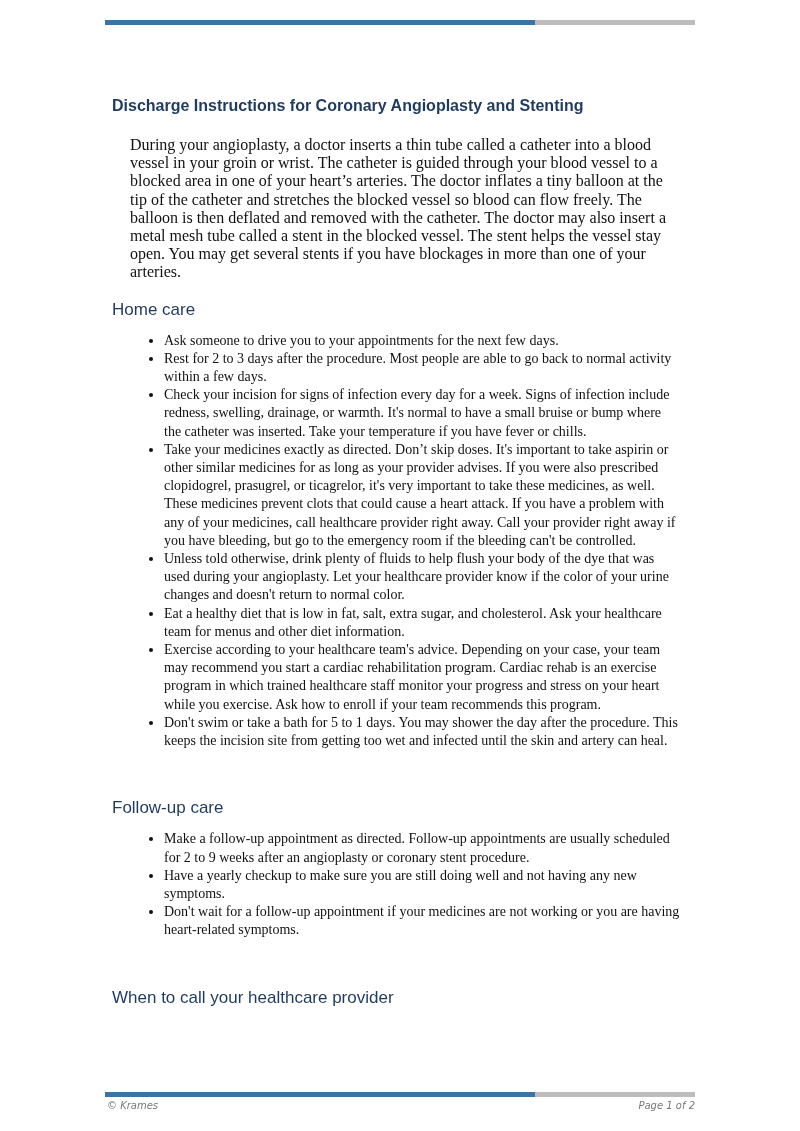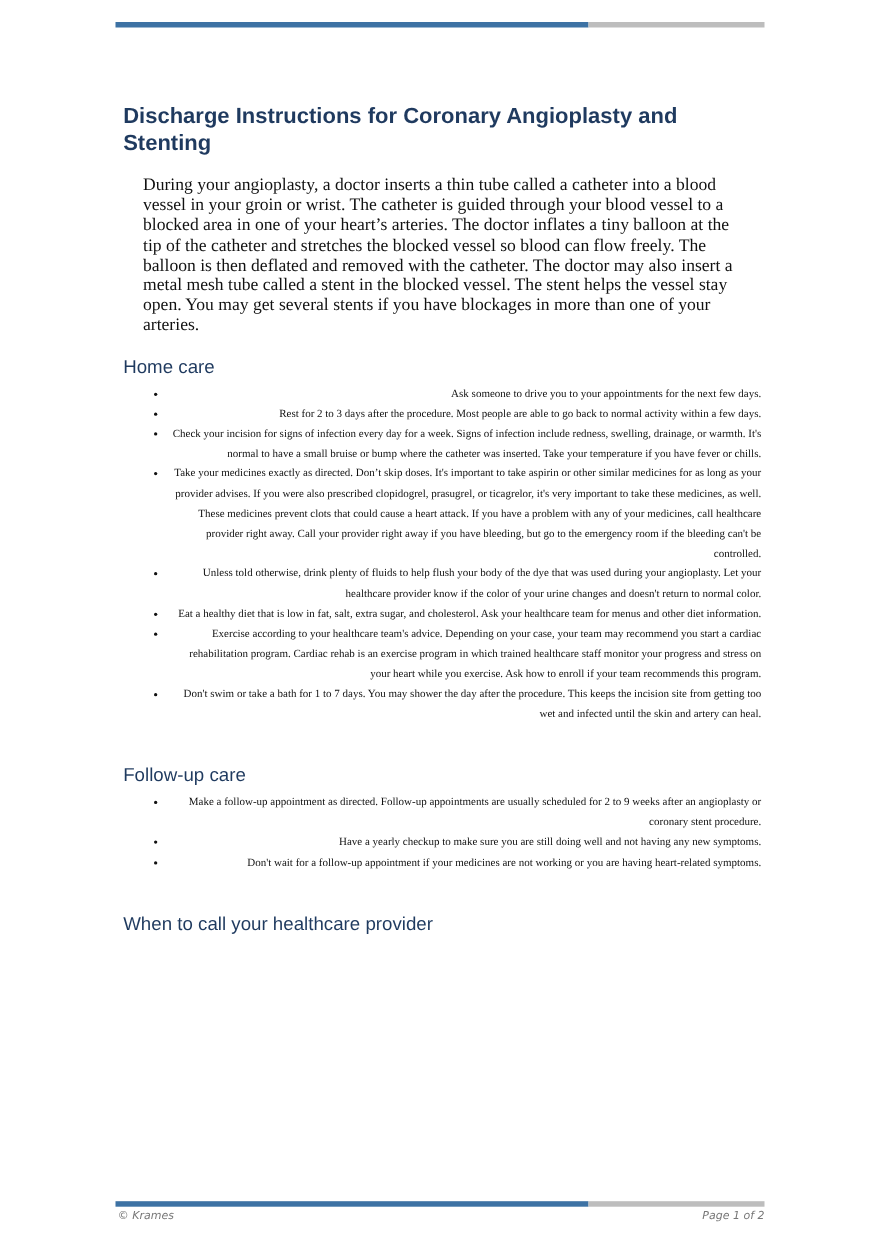--- a/index.html
+++ b/index.html
@@ -3,24 +3,24 @@
 <meta charset="utf-8">
 <style>
   html, body { margin: 0; padding: 0; background: #ffffff; }
   body { width: 800px; height: 1131px; position: relative; overflow: hidden; }
   .bar { position: absolute; left: 105px; width: 590px; height: 5px; display: flex; }
   .bar .blue { width: 430px; background: #3d72a4; }
   .bar .gray { flex: 1; background: #bdbdbd; }
   .bar.top { top: 20px; }
   .bar.bottom { top: 1092px; }
   .content { position: absolute; left: 112px; top: 94px; width: 580px; font-family: "Liberation Serif", serif; color: #111; }
-  h1 { font-family: "Liberation Sans", sans-serif; font-weight: bold; color: #1f3a5f; font-size: 20px; line-height: 24px; margin: 0 0 6px 0; }
+  h1 { font-family: "Liberation Sans", sans-serif; font-weight: bold; color: #1f3a5f; font-size: 16px; line-height: 24px; margin: 0 0 6px 0; }
   h2 { font-family: "Liberation Sans", sans-serif; font-weight: normal; color: #1f3a5f; font-size: 17px; line-height: 20px; margin: 10px 0 6px 0; }
   p { font-size: 16px; line-height: 18.2px; margin: 18px; }
-  ul { margin: 0; padding-left: 40px; font-size: 10px; line-height: 18.2px; text-align: right; }
+  ul { margin: 12px; padding-left: 40px; font-size: 14px; line-height: 18.2px; }
   li { margin: 0; }
   .spacer { height: 26px; }
   .footer { position: absolute; top: 1100px; left: 107px; width: 588px; display: flex; justify-content: space-between; font-family: "DejaVu Sans", sans-serif; font-style: italic; font-size: 10px; color: #777; }
 </style>
 </head>
 <body>
 
 <div class="bar top">
   <div class="blue"></div>
   <div class="gray"></div>
@@ -32,21 +32,21 @@
 
   <h2>Home care</h2>
   <ul>
     <li>Ask someone to drive you to your appointments for the next few days.</li>
     <li>Rest for  2 to 3 days after the procedure. Most people are able to go back to normal activity within a few days.</li>
     <li>Check your incision for signs of infection every day for a week. Signs of infection include redness, swelling, drainage, or warmth. It's normal to have a small bruise or bump where the catheter was inserted. Take your temperature if you have fever or chills.</li>
     <li>Take your medicines exactly as directed. Don’t skip doses. It's important to take aspirin or other similar medicines for as long as your provider advises. If you were also prescribed clopidogrel, prasugrel, or ticagrelor, it's very important to take these medicines, as well. These medicines prevent clots that could cause a heart attack. If you have a problem with any of your medicines, call healthcare provider right away. Call your provider right away if you have bleeding, but go to the emergency room if the bleeding can't be controlled.</li>
     <li>Unless told otherwise, drink plenty of fluids to help flush your body of the dye that was used during your angioplasty. Let your healthcare provider know if the color of your urine changes and doesn't return to normal color.</li>
     <li>Eat a healthy diet that is low in fat, salt, extra sugar, and cholesterol. Ask your healthcare team for menus and other diet information.</li>
     <li>Exercise according to your healthcare team's advice. Depending on your case, your team may recommend you start a cardiac rehabilitation program. Cardiac rehab is an exercise program in which trained healthcare staff monitor your progress and stress on your heart while you exercise. Ask how to enroll if your team recommends this program.</li>
-    <li>Don't swim or take a bath for 1 to 7 days. You may shower the day after the procedure. This keeps the incision site from getting too wet and infected until the skin and artery can heal.</li>
+    <li>Don't swim or take a bath for 5 to 1 days. You may shower the day after the procedure. This keeps the incision site from getting too wet and infected until the skin and artery can heal.</li>
   </ul>
   <div class="spacer"></div>
 
   <h2>Follow-up care</h2>
   <ul>
     <li>Make a follow-up appointment as directed. Follow-up appointments are usually scheduled for 2 to 9 weeks after an angioplasty or coronary stent procedure.</li>
     <li>Have a yearly checkup to make sure you are still doing well and not having any new symptoms.</li>
     <li>Don't wait for a follow-up appointment if your medicines are not working or you are having heart-related symptoms.</li>
   </ul>
   <div class="spacer"></div>

